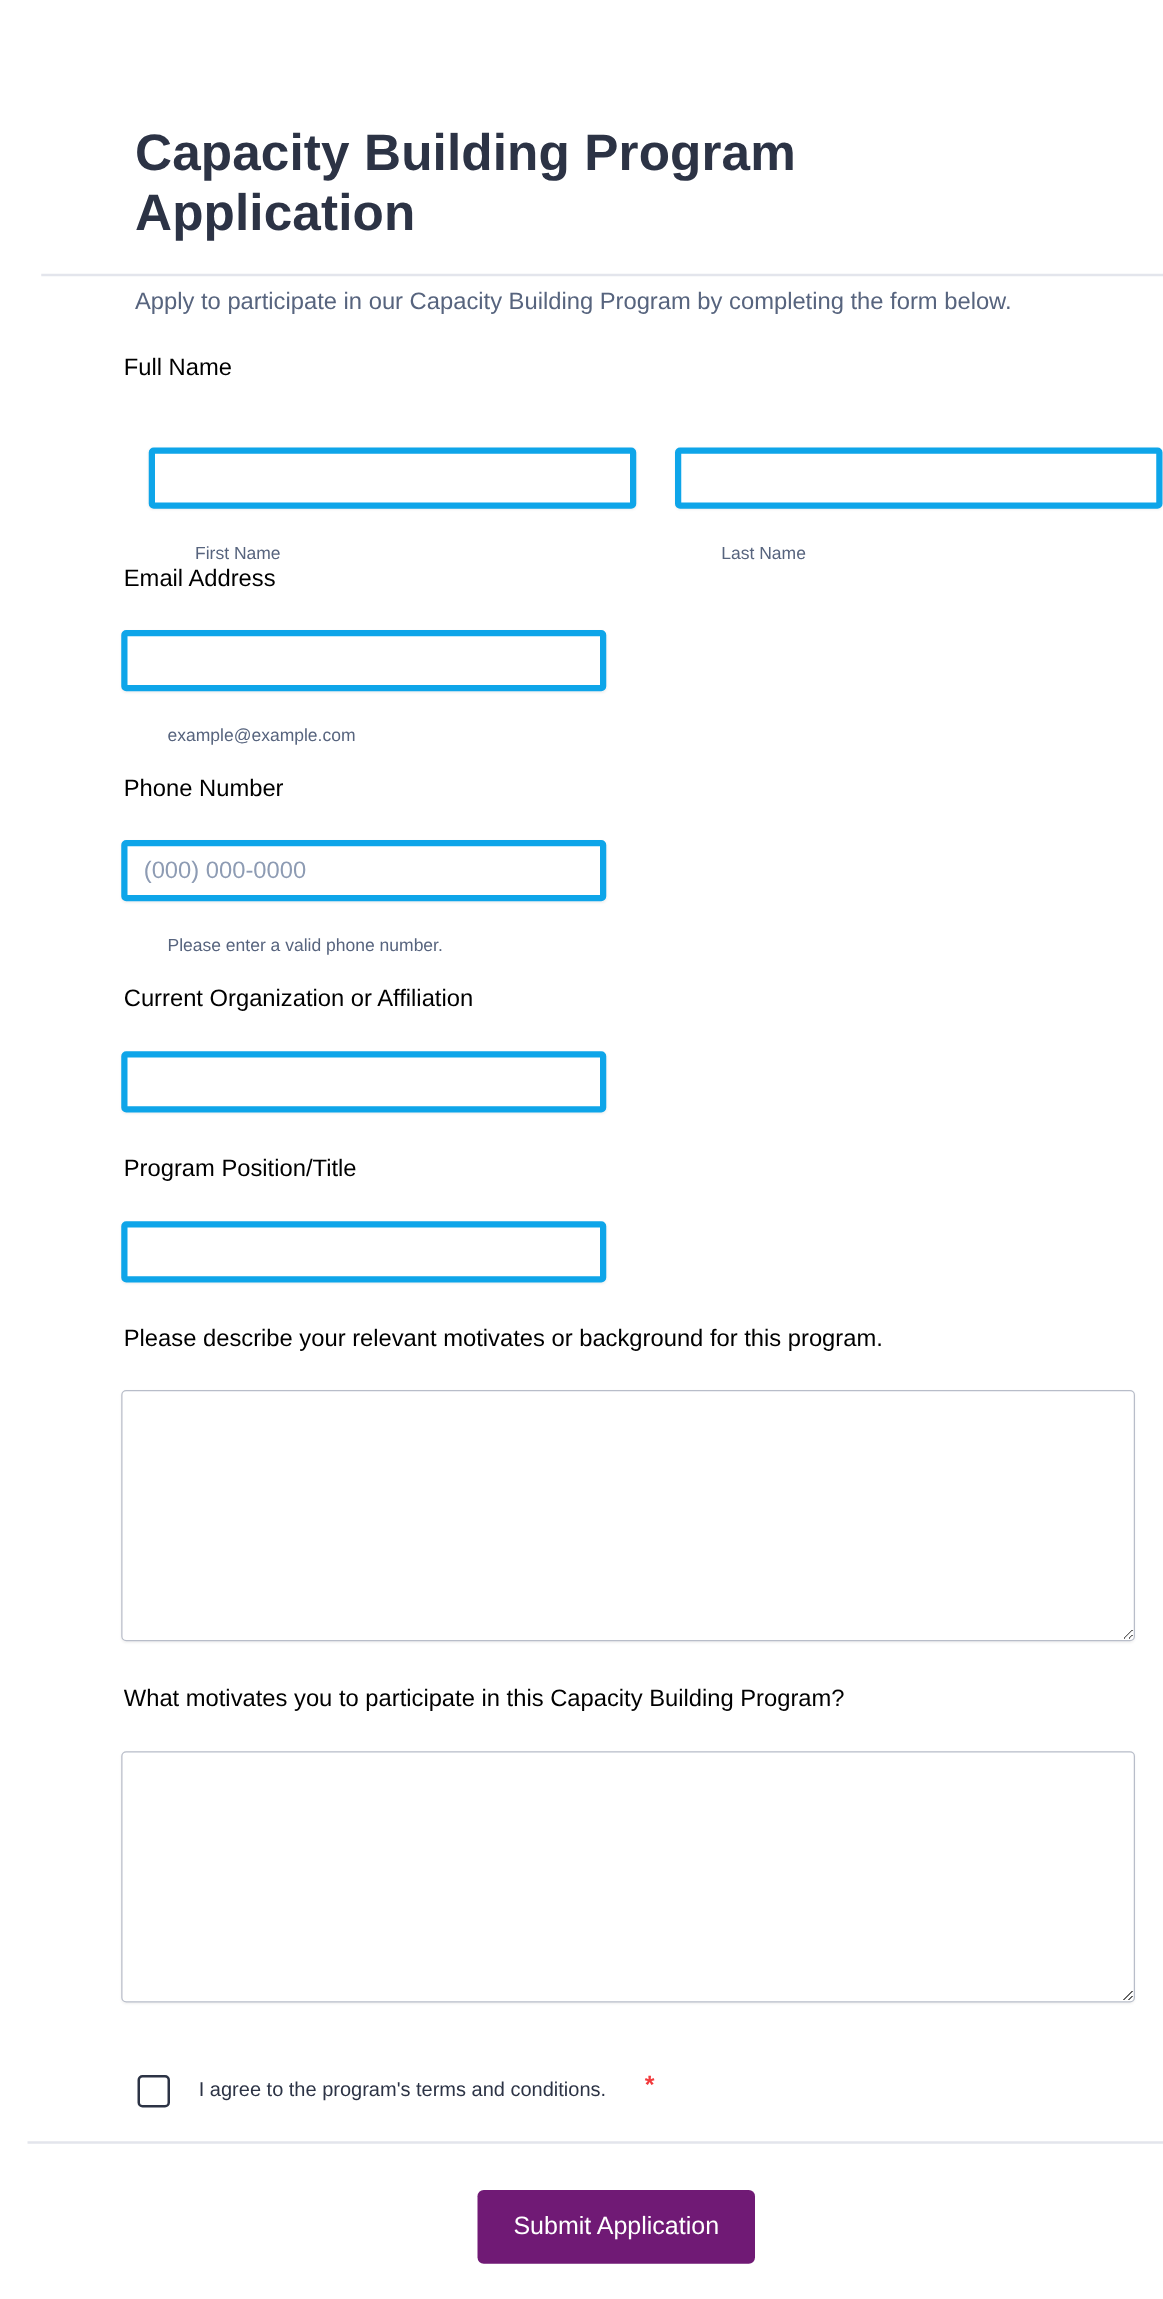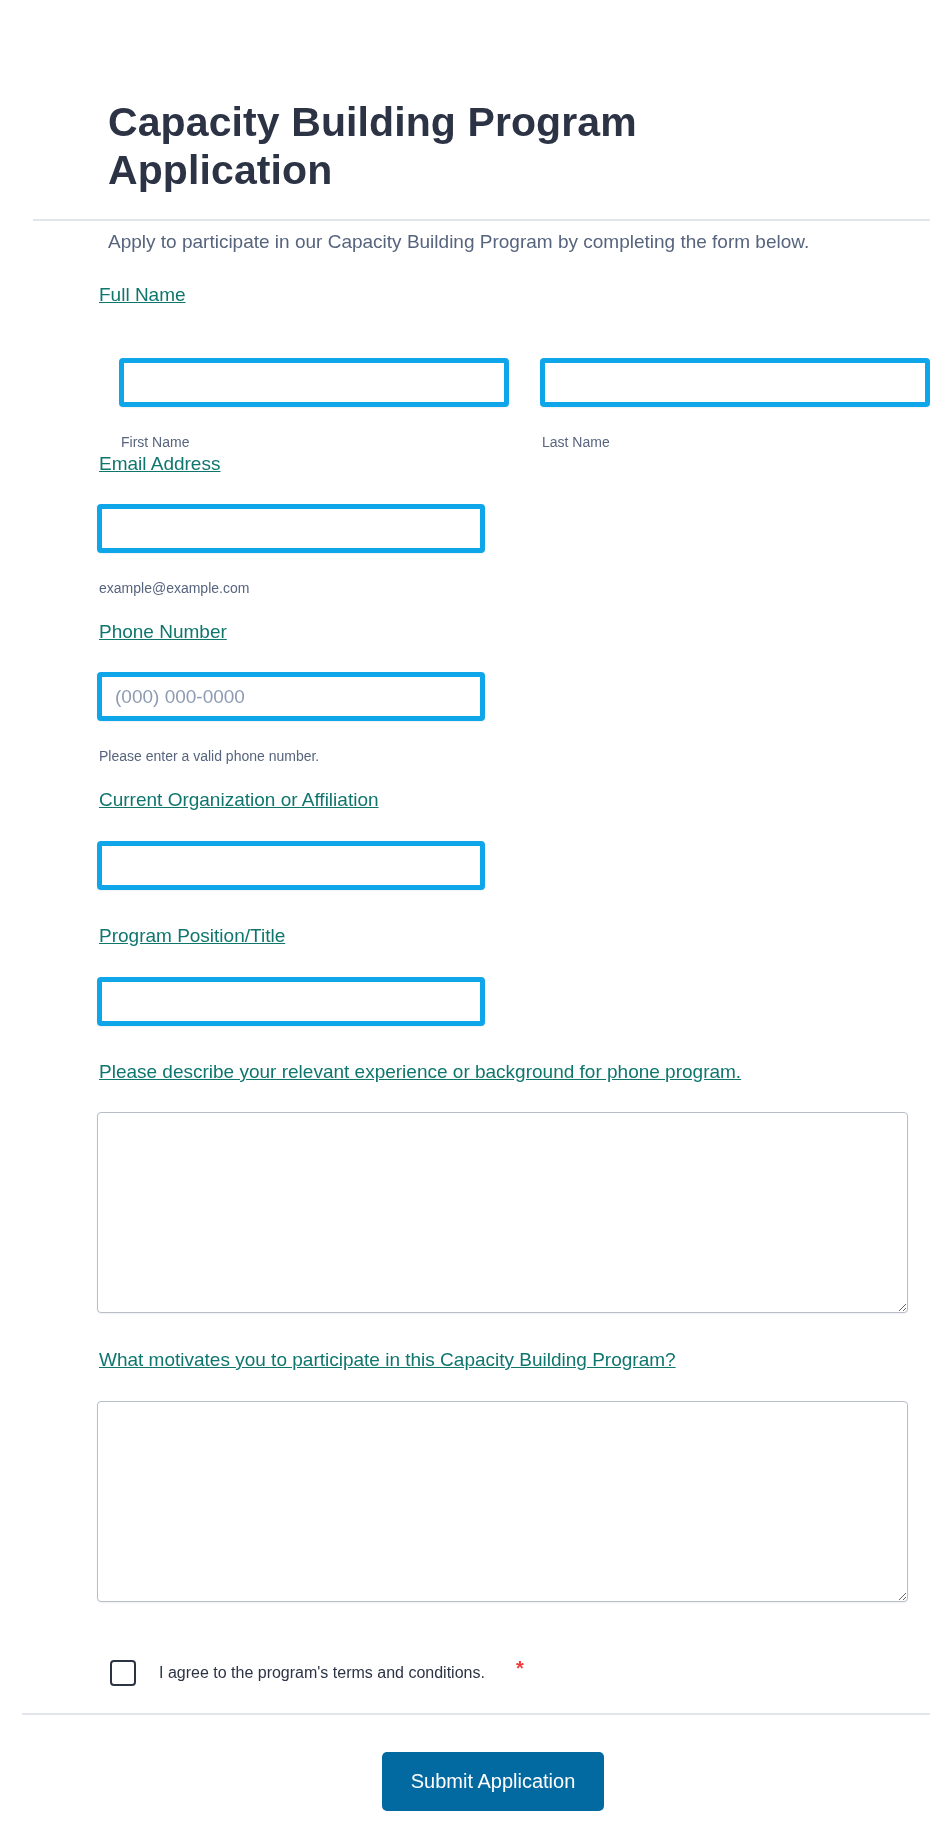--- a/index.html
+++ b/index.html
@@ -25,31 +25,31 @@
     }
     .header .subtitle {
       margin-top: 14px;
       font-size: 19px;
       color: #57647e;
       line-height: 24px;
     }
 
     .field-label {
       font-size: 19px;
-      color: #0f766e;
+      color: #000000;
       line-height: 24px;
       padding-left: 2px;
-      text-decoration: underline;
     }
     .sublabel {
       font-size: 14px;
       color: #57647e;
       line-height: 18px;
       margin-top: 15px;
       padding-left: 2px;
+      margin-left: 35px;
     }
 
     .input {
       display: block;
       height: 49px;
       border: 5px solid #0ea5e9;
       border-radius: 4px;
       background: #fff;
       font-family: "Liberation Sans", "DejaVu Sans", sans-serif;
       font-size: 19px;
@@ -113,21 +113,21 @@
     .footer-divider {
       position: absolute;
       left: 0; top: 1691px;
       width: 930px;
       border-top: 2px solid #e3e5ec;
     }
     .submit-btn {
       position: absolute;
       left: 360px; top: 1730px;
       width: 222px; height: 59px;
-      background: #0369a1;
+      background: #701a75;
       border: none;
       border-radius: 5px;
       color: #ffffff;
       font-family: "Liberation Sans", "DejaVu Sans", sans-serif;
       font-size: 20px;
       cursor: pointer;
     }
   </style>
 </head>
 <body>
@@ -169,21 +169,21 @@
     <div class="field-label">Current Organization or Affiliation</div>
     <input class="input single" style="margin-top: 18px;" type="text" value="">
   </div>
 
   <div class="section" style="top:880px;">
     <div class="field-label">Program Position/Title</div>
     <input class="input single" style="margin-top: 18px;" type="text" value="">
   </div>
 
   <div class="section" style="top:1016px;">
-    <div class="field-label">Please describe your relevant experience or background for phone program.</div>
+    <div class="field-label">Please describe your relevant motivates or background for this program.</div>
     <textarea class="textarea" style="margin-top: 17px;"></textarea>
   </div>
 
   <div class="section" style="top:1304px;">
     <div class="field-label">What motivates you to participate in this Capacity Building Program?</div>
     <textarea class="textarea" style="margin-top: 18px;"></textarea>
   </div>
 
   <div class="section" style="top:1606px;">
     <div class="checkbox-row">

